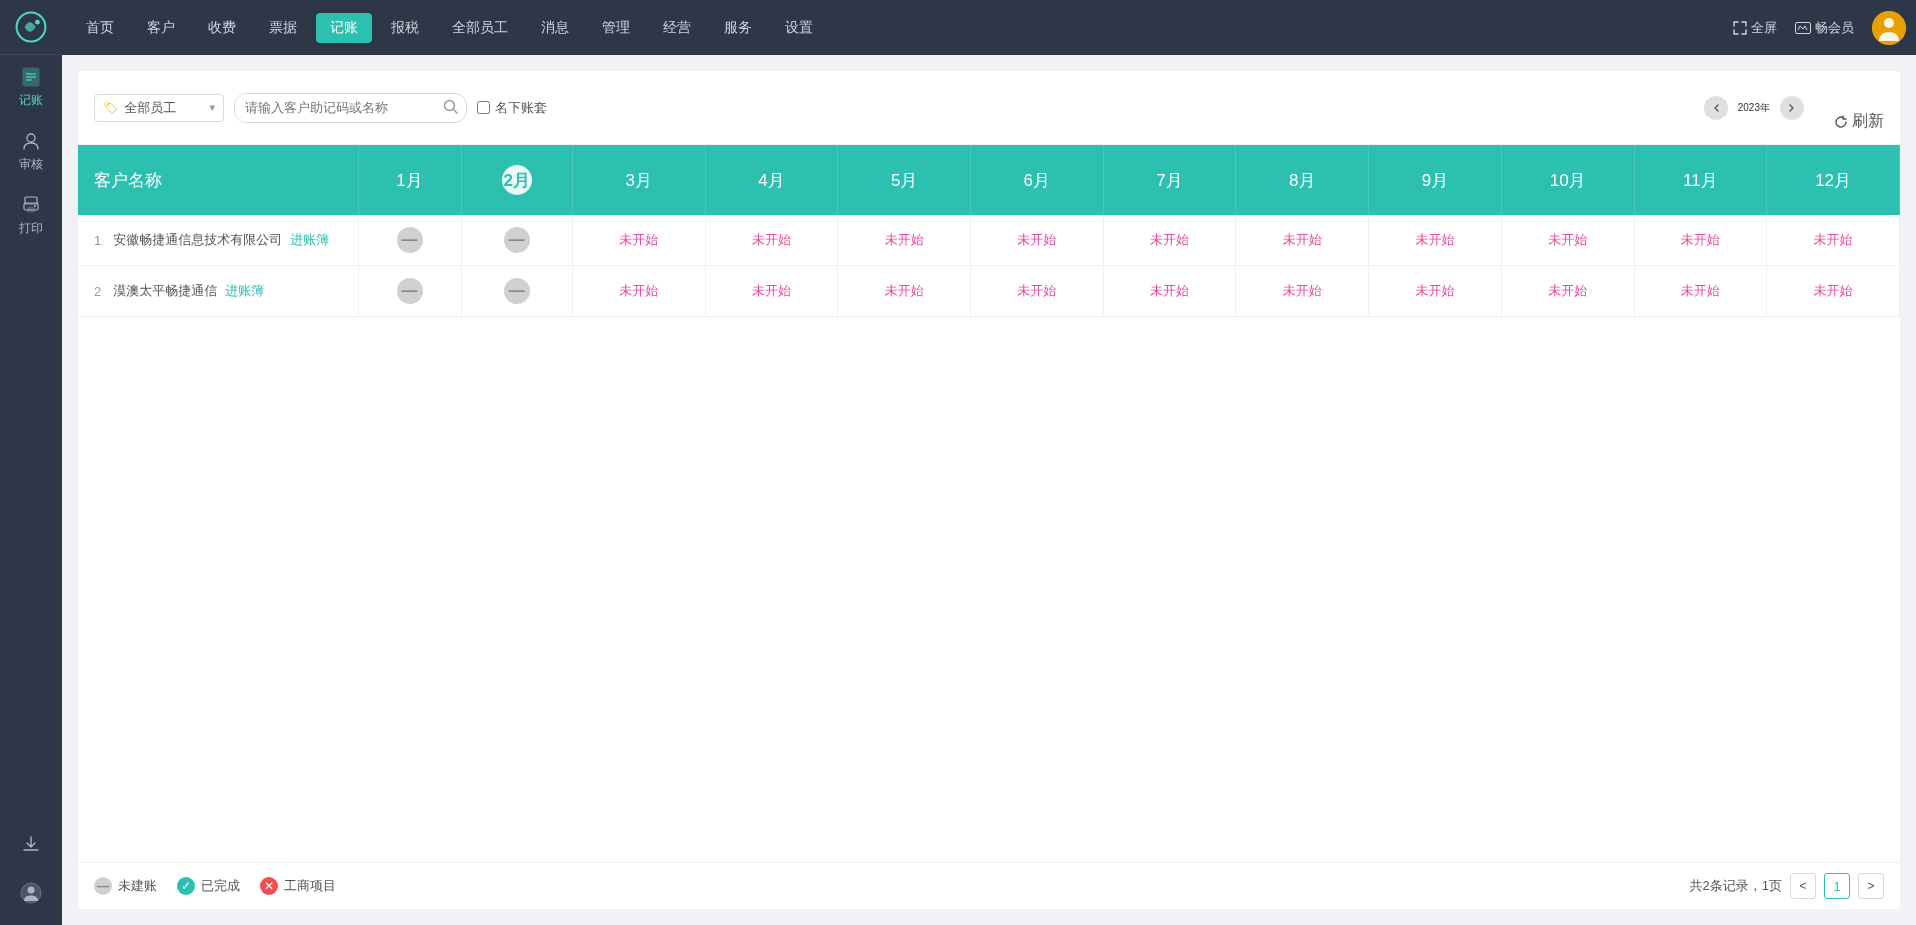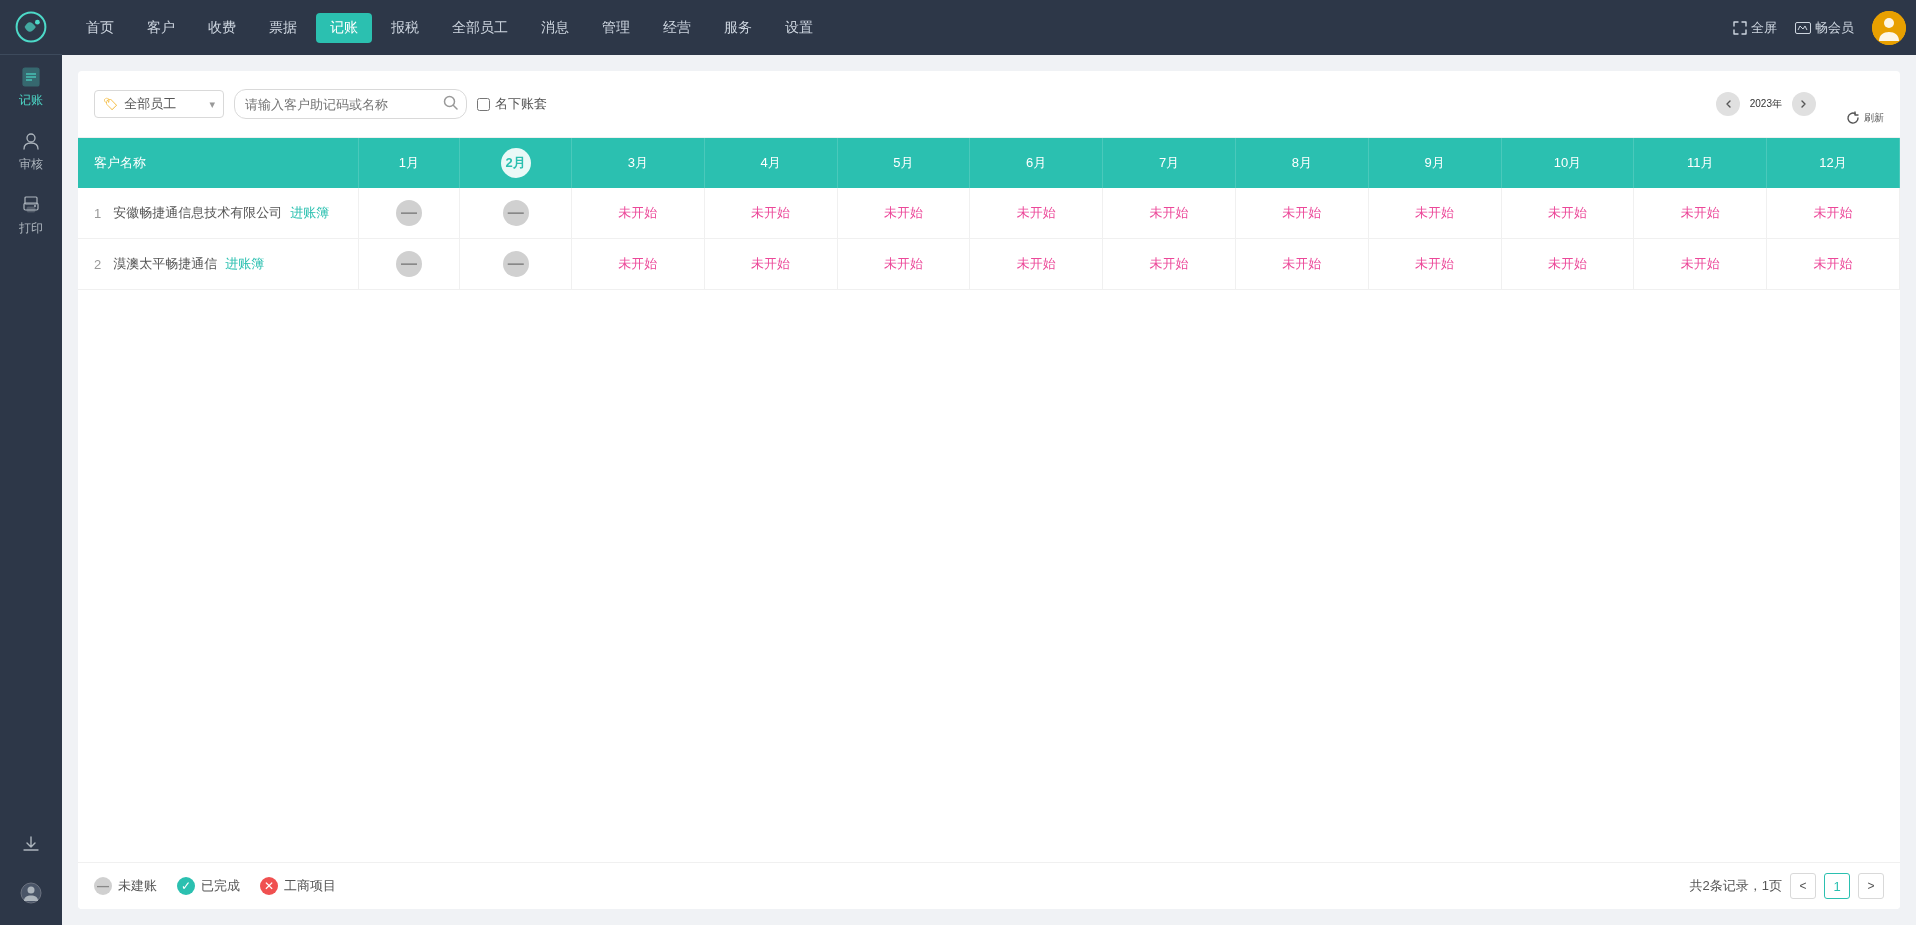--- a/index.html
+++ b/index.html
@@ -209,43 +209,43 @@
       cursor: pointer;
       color: #555;
       font-size: 13px;
     }
     .refresh-btn {
       display: flex;
       align-items: center;
       gap: 4px;
       cursor: pointer;
       color: #555;
-      font-size: 10px;
+      font-size: 16px;
       margin-left: 20px;
       margin-top: 28px;
     }
 
     
     .table-wrap {
       flex: 1;
       overflow: auto;
       position: relative;
     }
     table {
       width: 100%;
       border-collapse: collapse;
       min-width: 1200px;
     }
     thead tr th {
       background: #2bc0b0;
       color: #fff;
-      padding: 10px 8px;
+      padding: 20px 8px;
       text-align: center;
       font-weight: normal;
-      font-size: 13px;
+      font-size: 17px;
       border-right: 1px solid rgba(255,255,255,0.15);
     }
     thead tr th:first-child {
       text-align: left;
       padding-left: 16px;
       width: 280px;
       min-width: 280px;
     }
     .month-circle {
       display: inline-flex;

